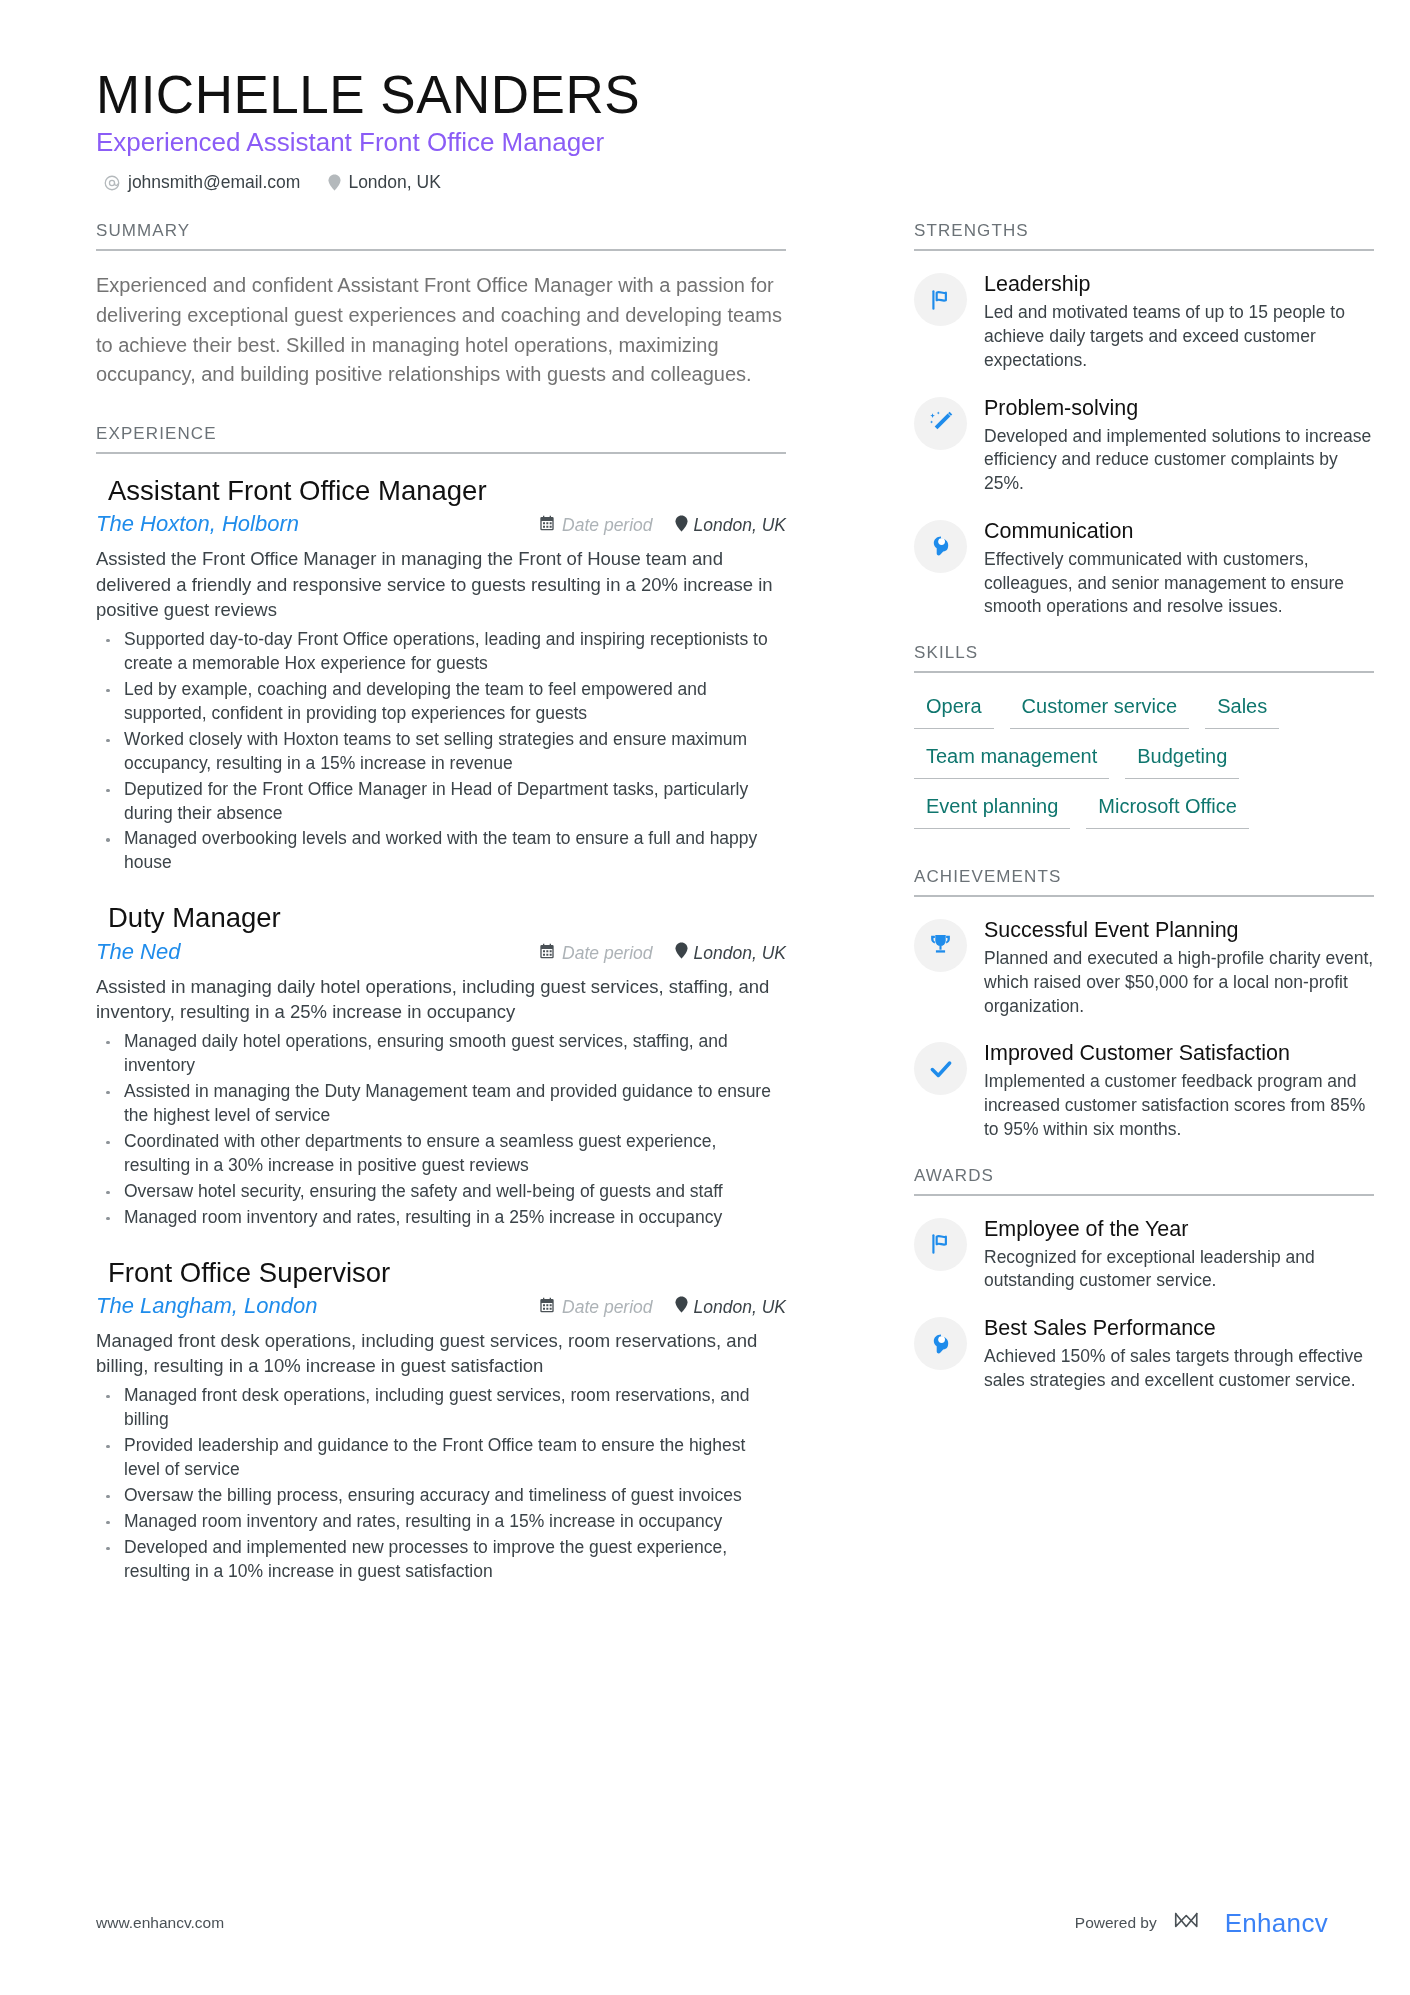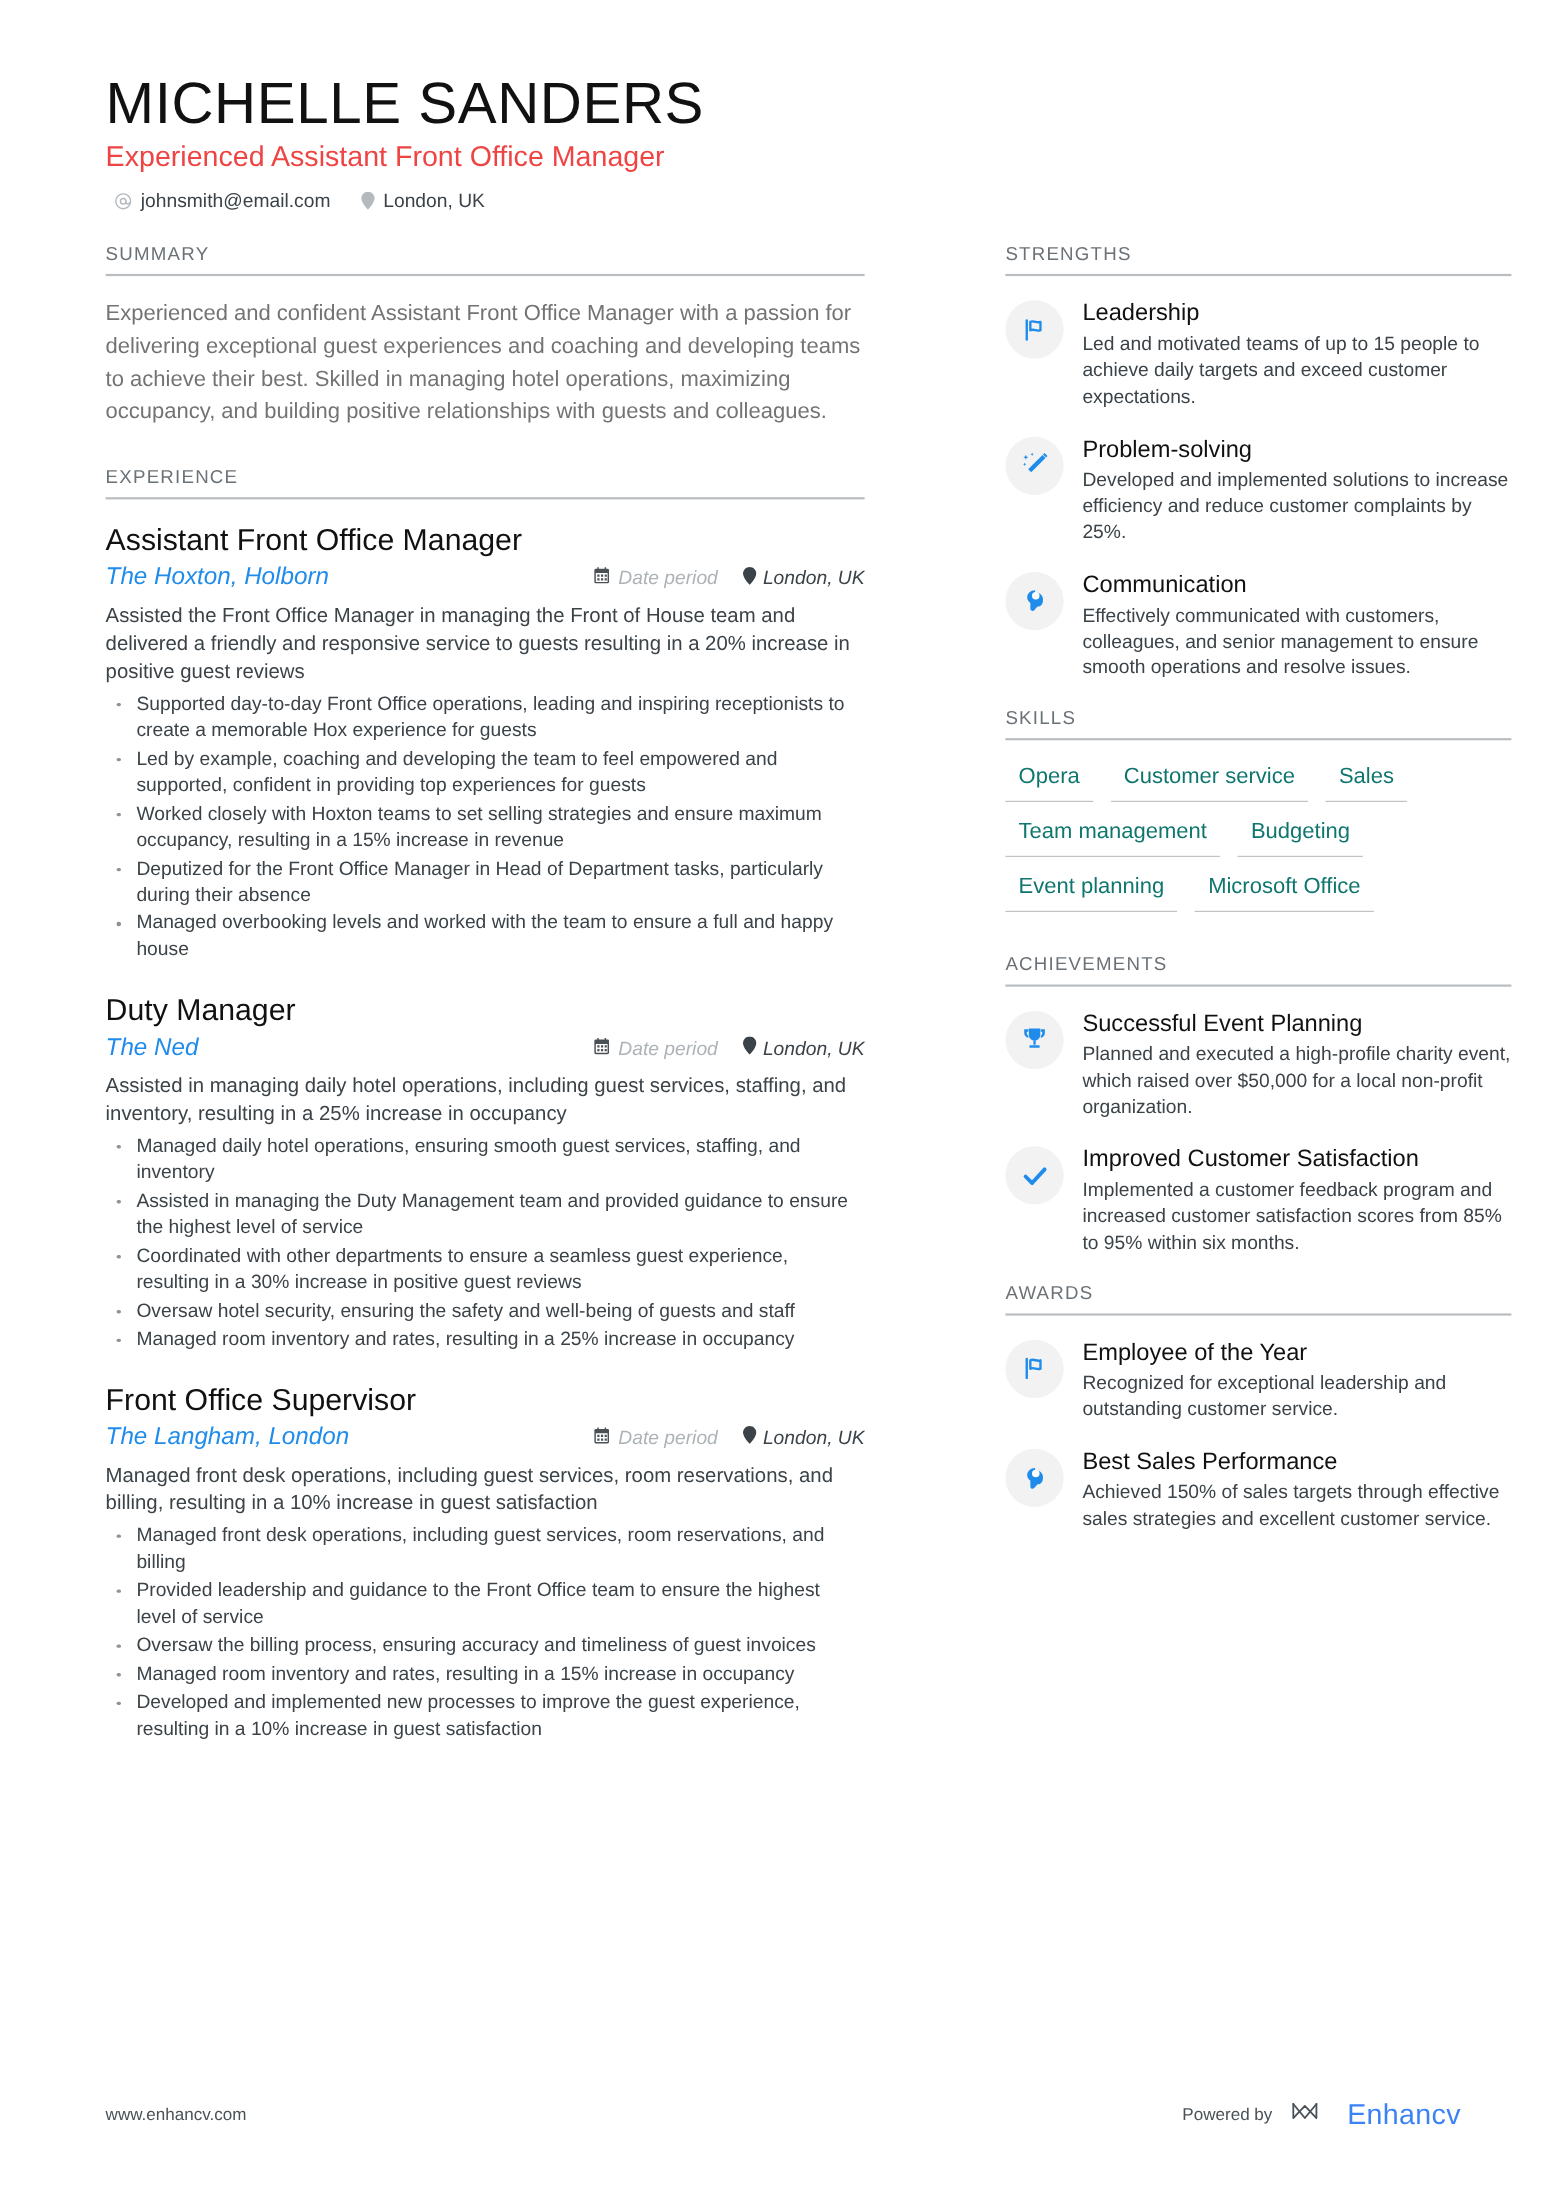--- a/index.html
+++ b/index.html
@@ -28,21 +28,21 @@
     font-size: 53px;
     font-weight: 400;
     letter-spacing: 0.5px;
     color: #111111;
     line-height: 1.08;
     margin: 0 0 4px 0;
     font-family: "Liberation Sans", sans-serif;
   }
   .headline {
     font-size: 26px;
-    color: #ef4444;
+    color: #8b5cf6;
     font-weight: 400;
     line-height: 1.2;
     margin: 0 0 14px 0;
   }
   .contact-row {
     display: flex;
     align-items: center;
     gap: 28px;
     padding-left: 7px;
   }
@@ -91,21 +91,21 @@
     margin: 0 0 6px 0;
   }
 
   
   .exp-block { margin-bottom: 26px; }
   .exp-title {
     font-size: 27.5px;
     color: #111111;
     font-weight: 400;
     line-height: 1.25;
-    margin: 0 0 3px 0;
+    margin: 0 0 3px 12px;
   }
   .exp-meta {
     display: flex;
     align-items: baseline;
     margin-bottom: 9px;
     font-style: italic;
   }
   .exp-company {
     font-size: 22px;
     color: #1f8ceb;

